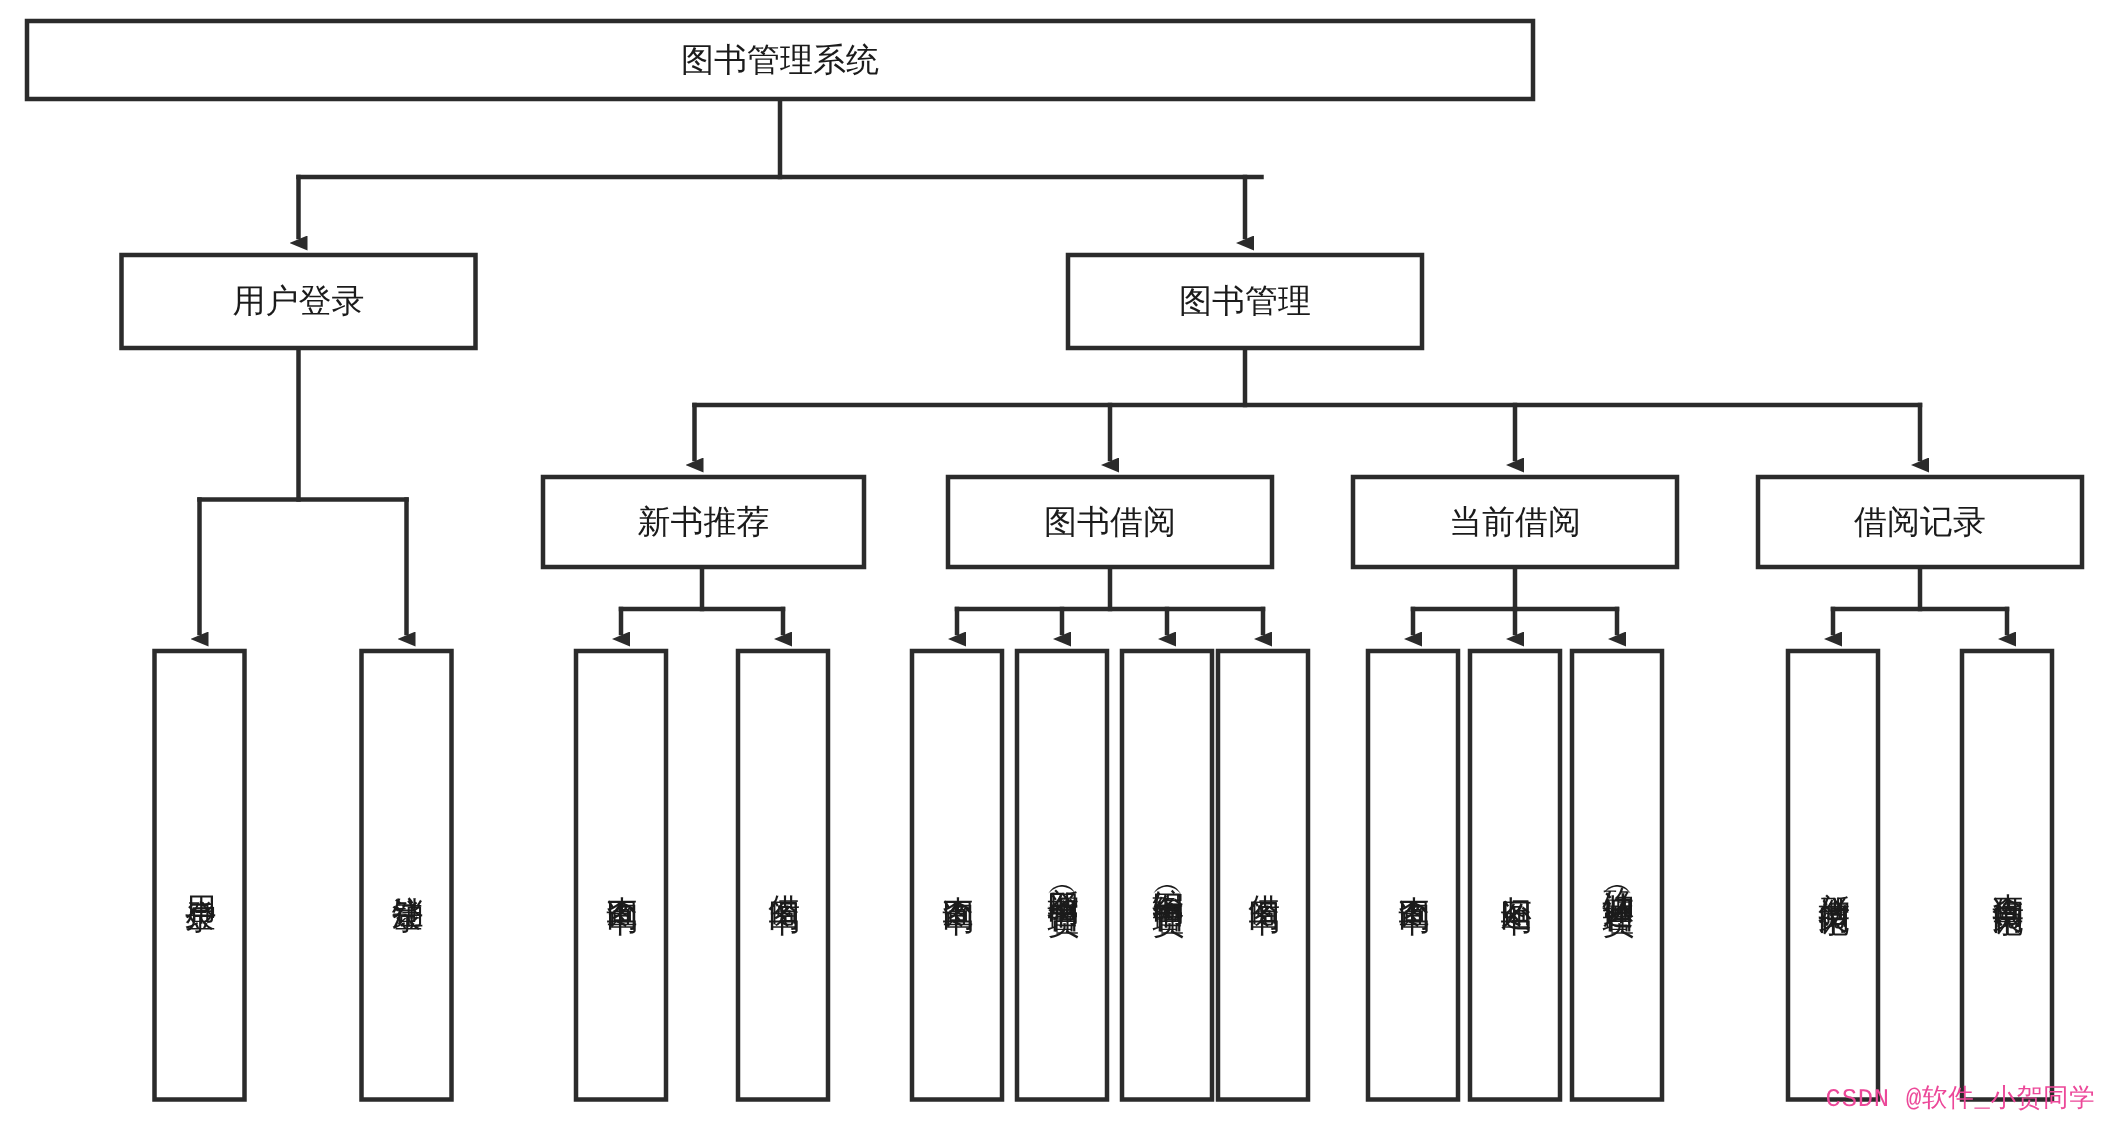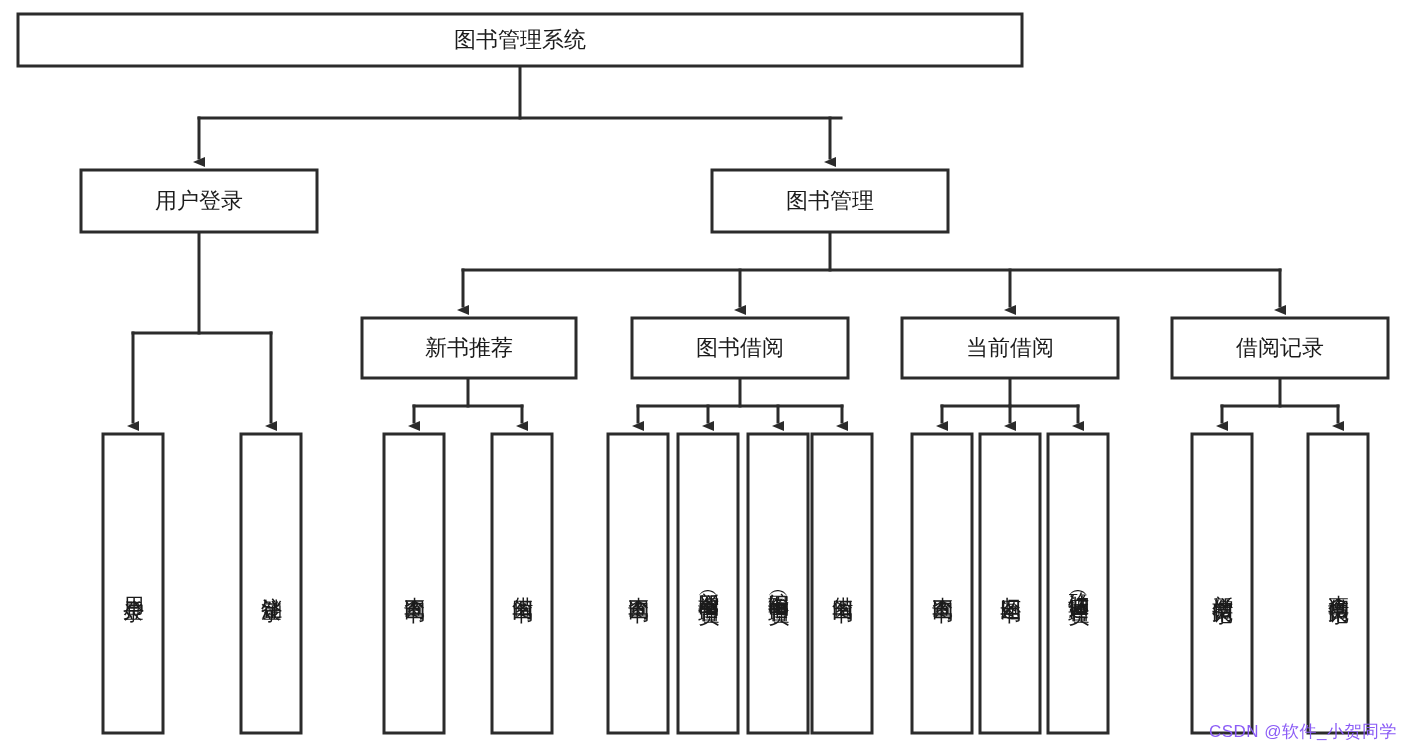--- a/index.html
+++ b/index.html
@@ -57,23 +57,23 @@
     align-items: center;
     justify-content: center;
     text-align: center;
     white-space: nowrap;
     pointer-events: none;
   }
   .watermark {
     position: absolute;
     right: 8px;
     bottom: 4px;
-    font-family: Liberation Sans, sans-serif;
+    font-family: Liberation Mono, monospace;
     font-size: 17px;
-    color: #8b5cf6;
+    color: #ec4899;
     letter-spacing: 0.5px;
     white-space: nowrap;
   }
 </style>
 </head>
 <body>
 
 <div id="diagram-root">
 
   <svg id="flow-svg" viewBox="0 0 1405 747">

